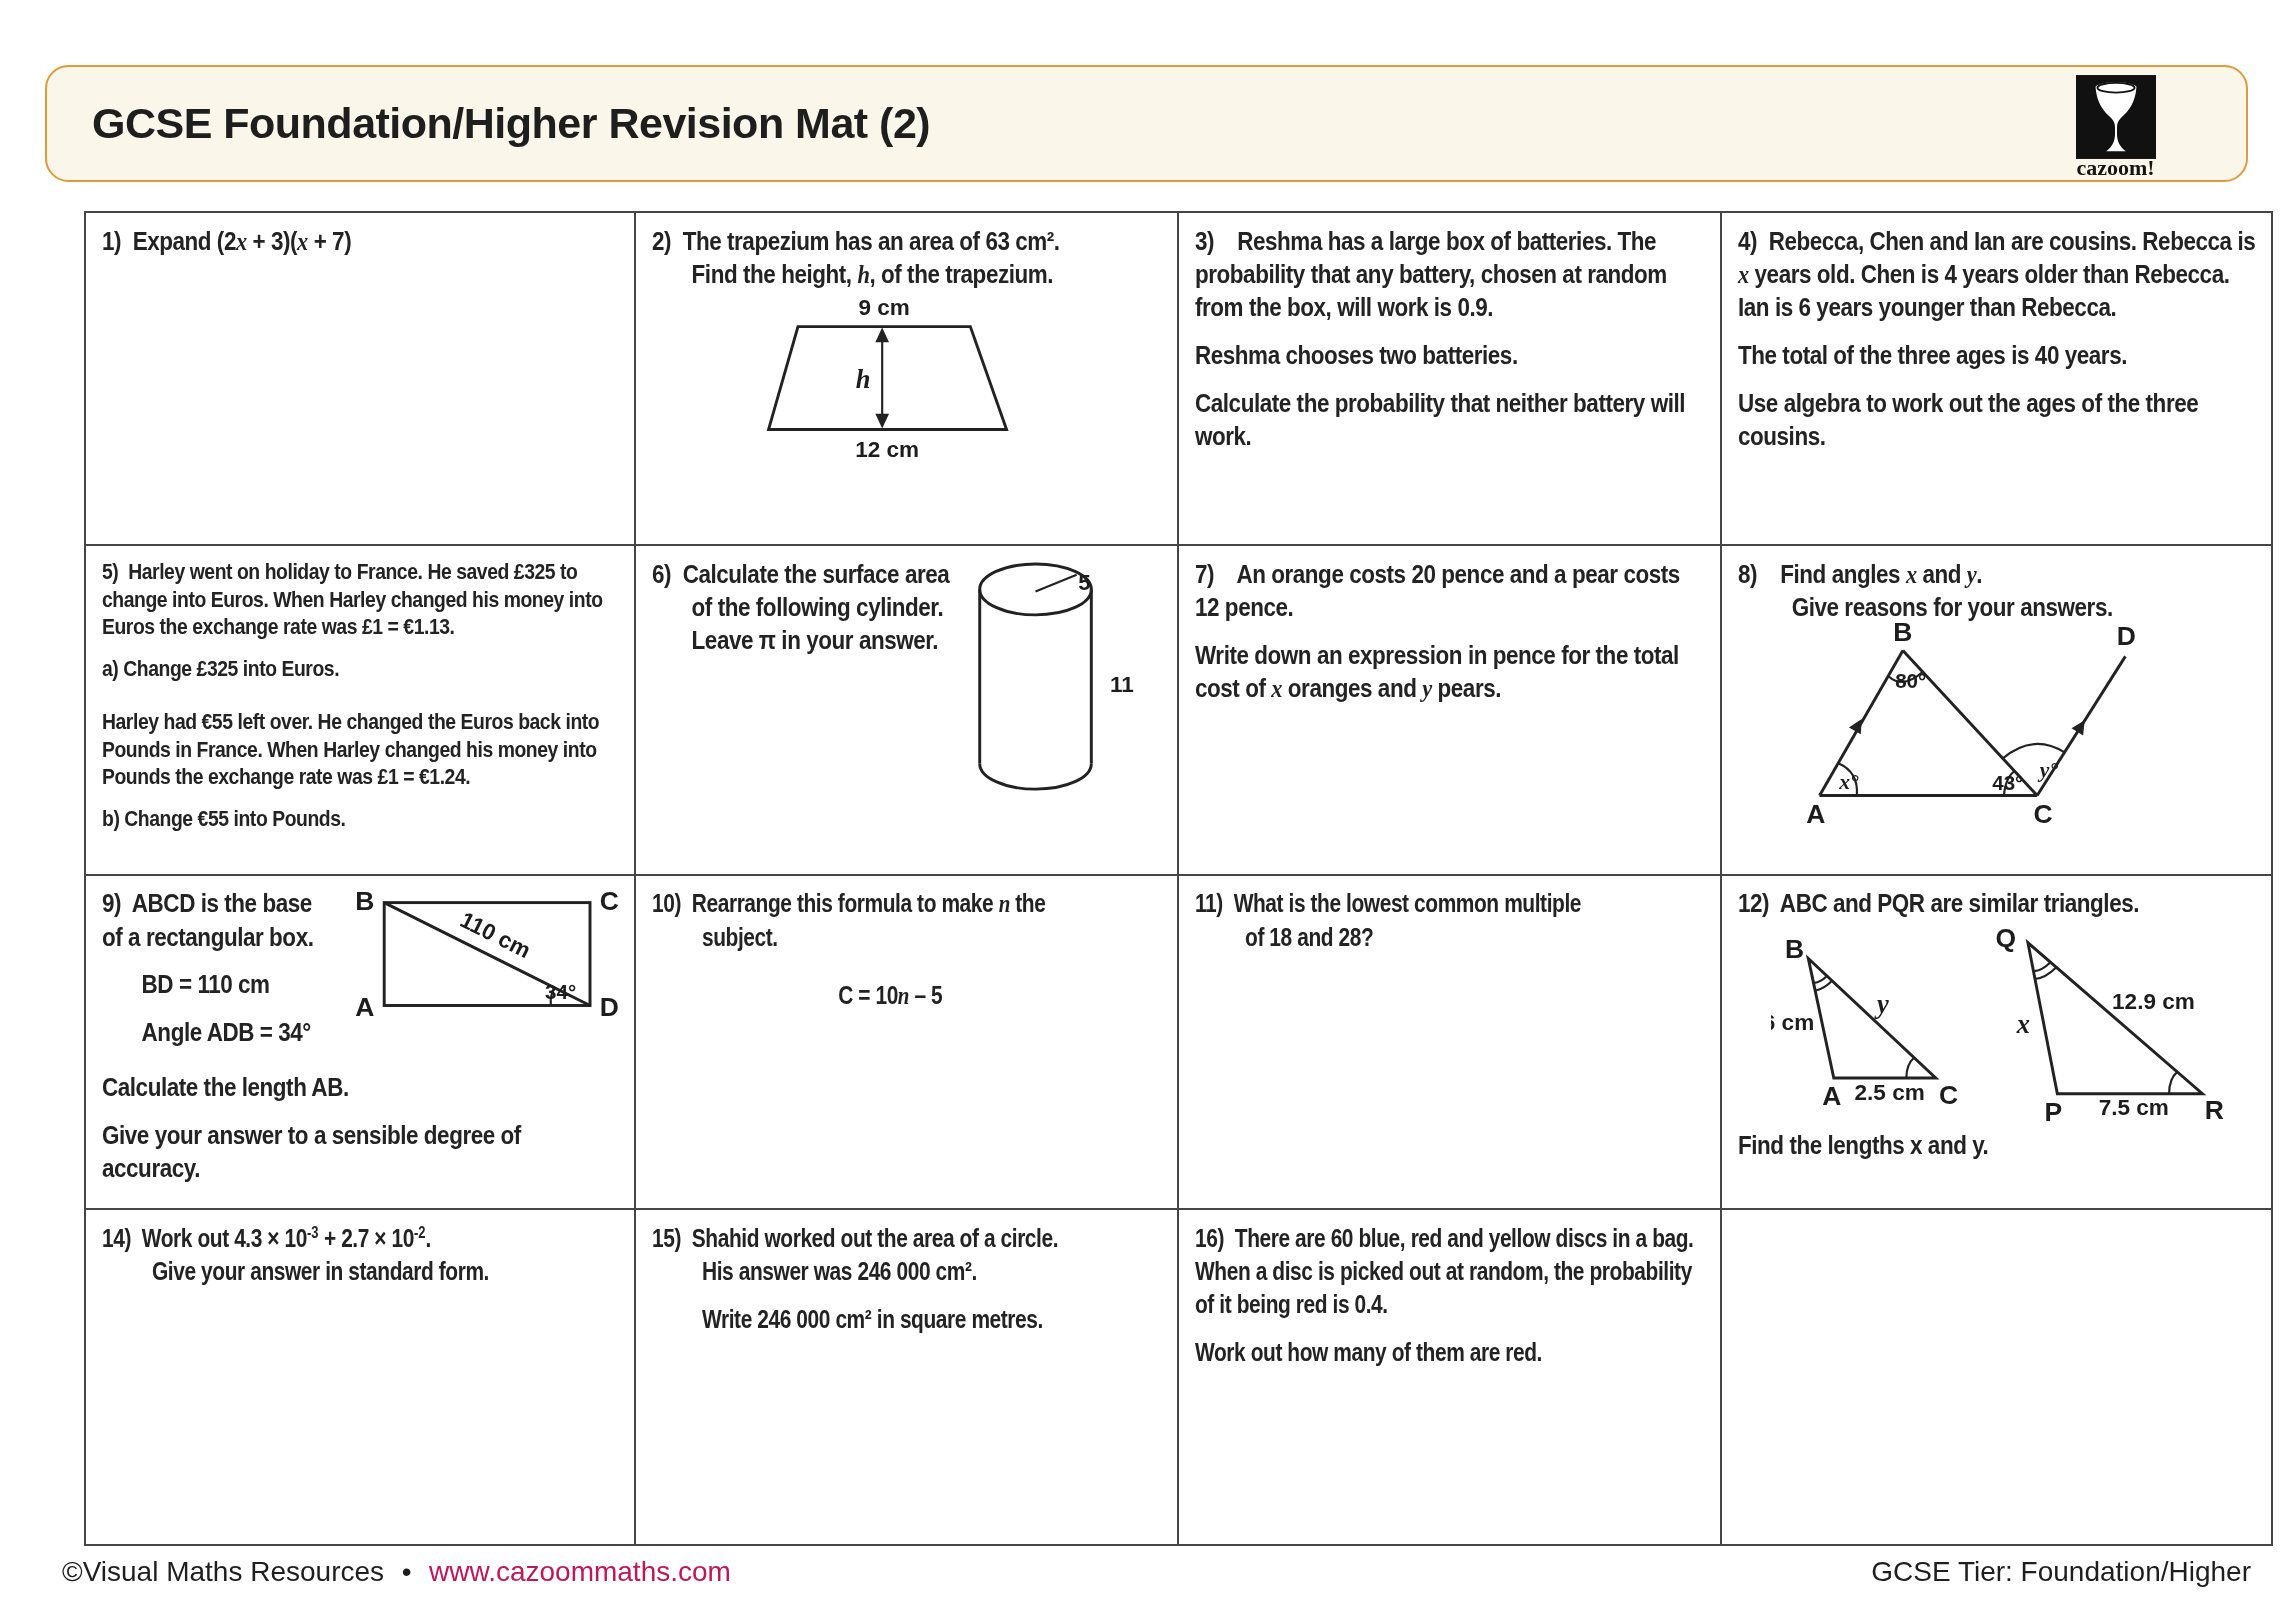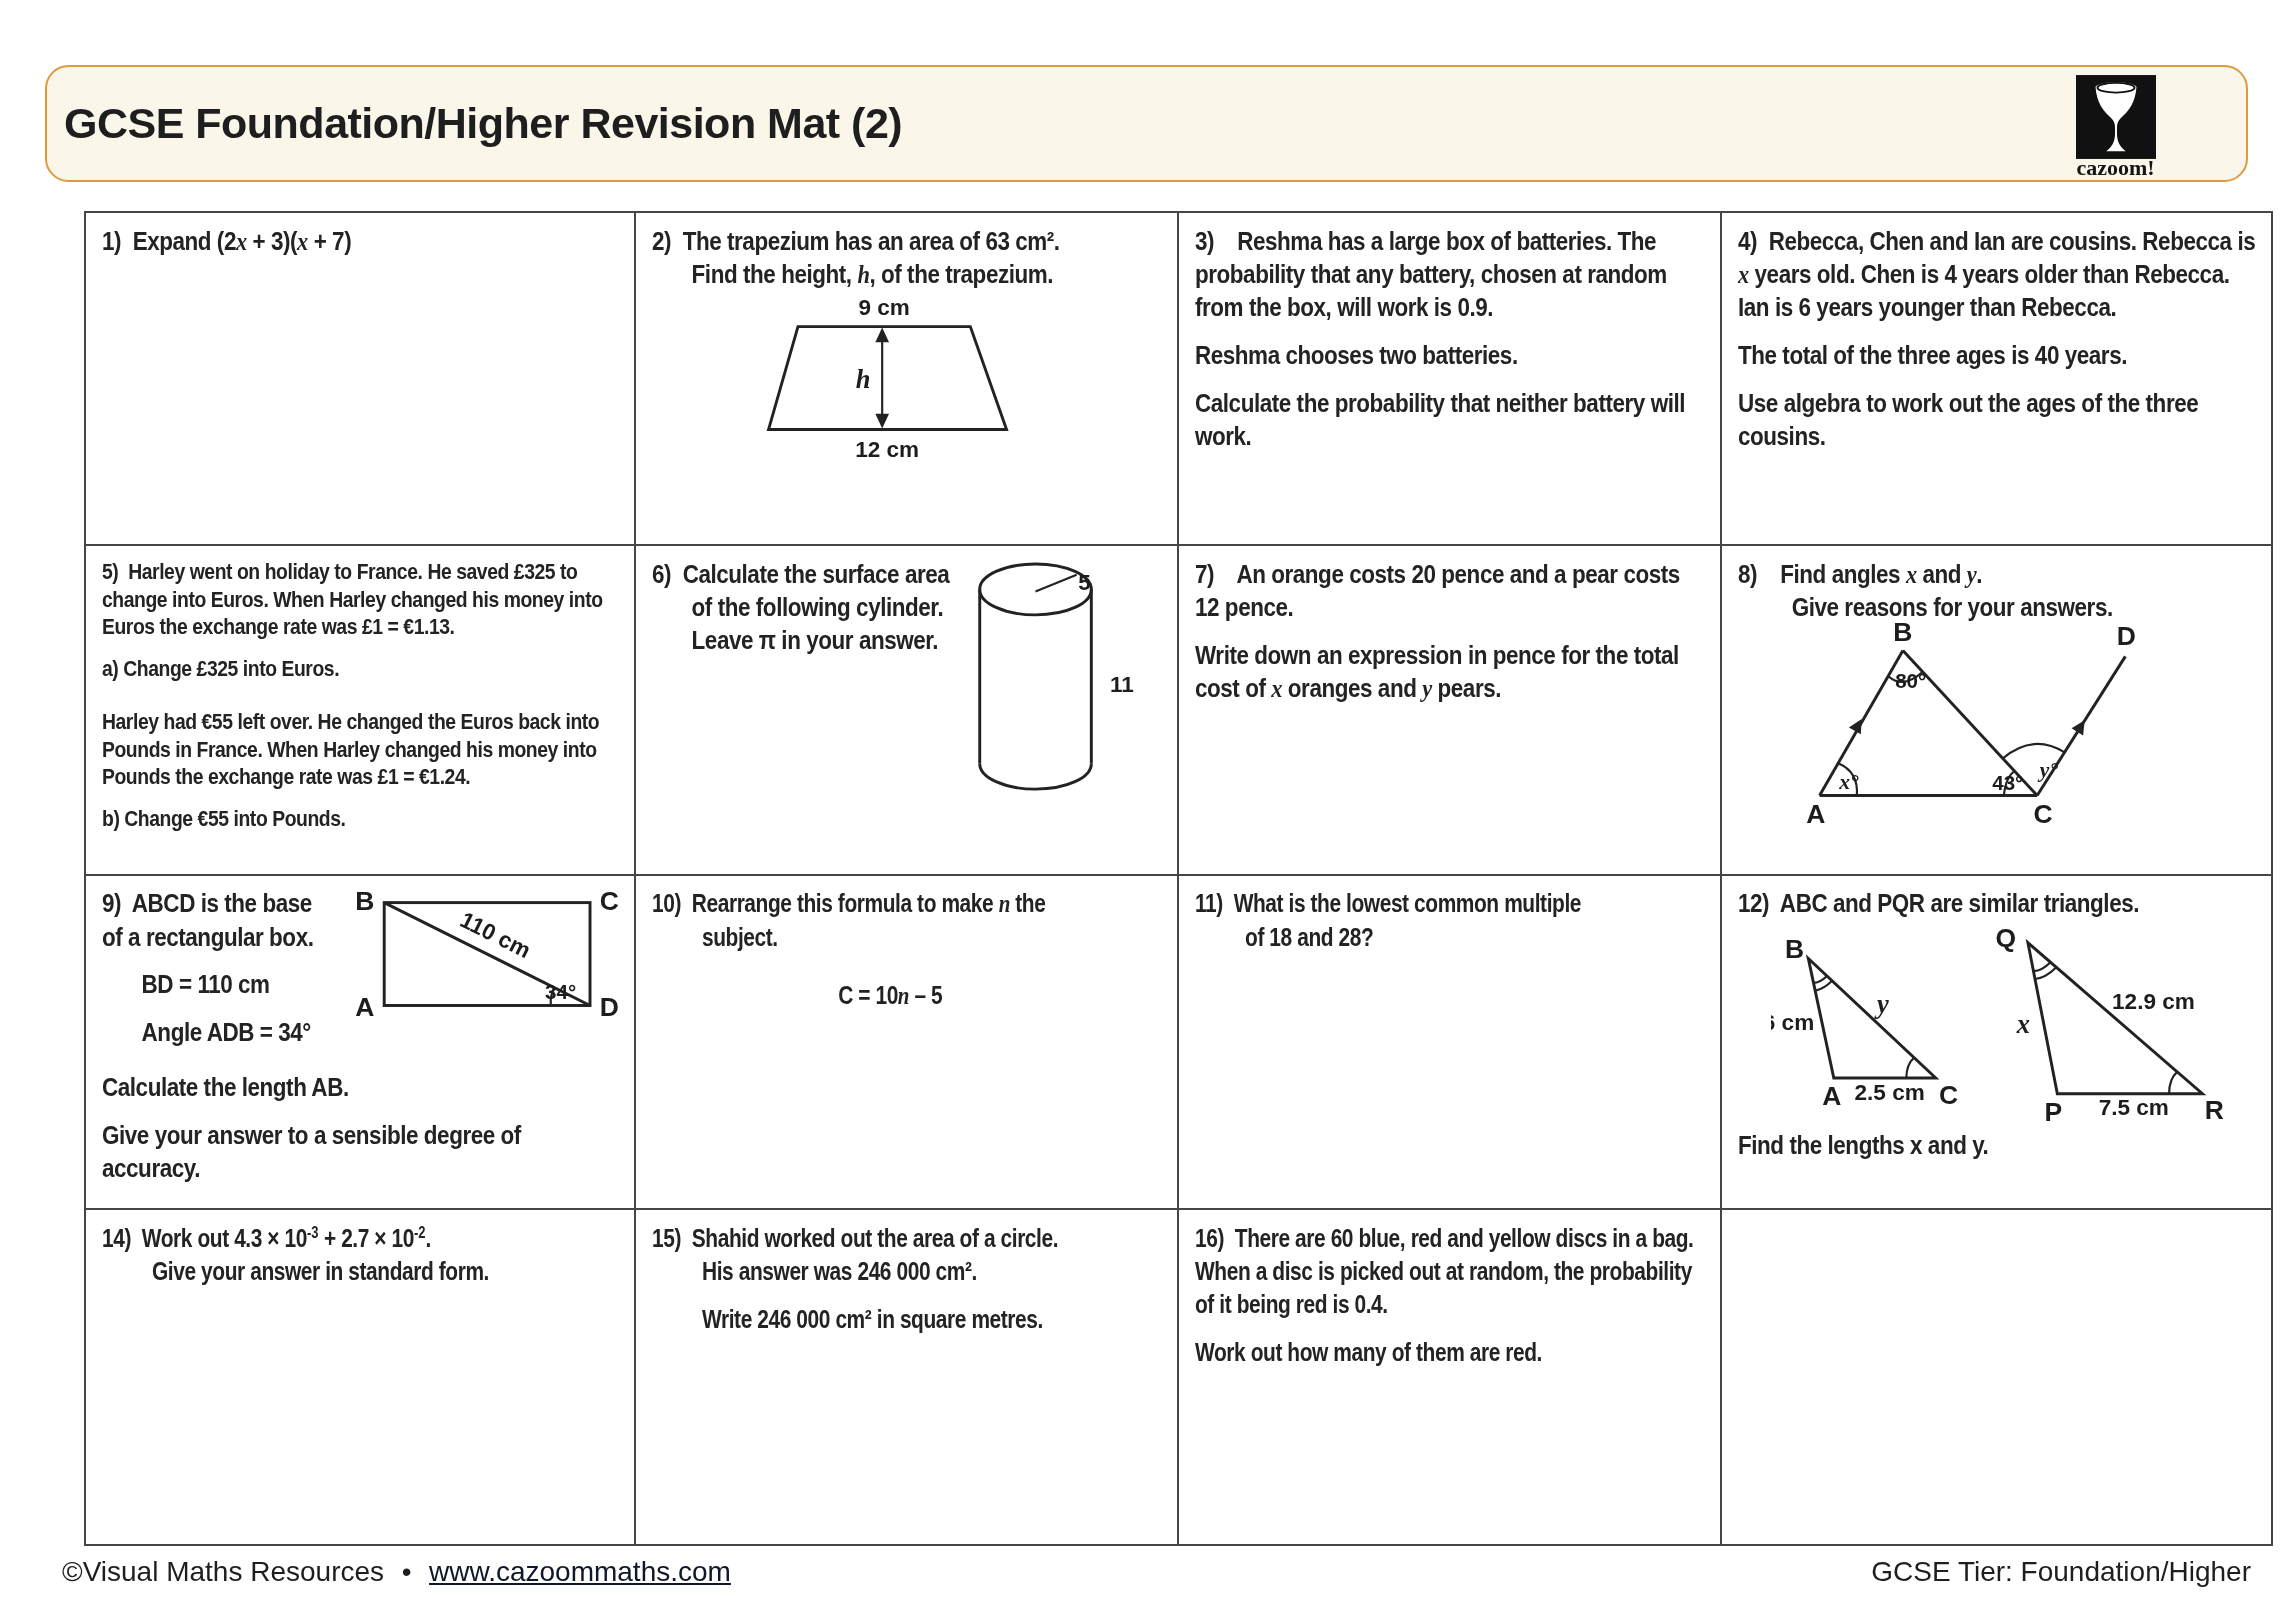--- a/index.html
+++ b/index.html
@@ -3,21 +3,21 @@
 <meta charset="utf-8">
 <style>
   html,body{margin:0;padding:0;background:#ffffff;}
   #page{position:relative;width:2293px;height:1621px;background:#ffffff;
         font-family:"Liberation Sans",sans-serif;color:#232323;overflow:hidden;}
 
   
   #banner{position:absolute;left:45px;top:65px;width:2203px;height:117px;
           background:#FAF6EA;border:2.9px solid #E09A3C;border-radius:23.5px;
           box-sizing:border-box;display:flex;align-items:center;}
-  #title{font-size:43px;font-weight:700;letter-spacing:-0.5px;color:#1E1E1E;padding-left:17px;}
+  #title{font-size:43px;font-weight:700;letter-spacing:-0.5px;color:#1E1E1E;padding-left:45px;}
   #logo{position:absolute;right:57px;top:7.8px;width:147px;text-align:center;}
   #logo-square{display:block;margin:0 auto;}
   #logo-text{font-family:"Liberation Serif",serif;font-weight:700;font-size:22px;
              color:#151515;margin-top:-3.9px;letter-spacing:0px;}
 
   
   #grid{position:absolute;left:62px;top:211px;width:2189px;height:1335px;
         display:grid;grid-template-columns:562fr 555fr 555fr 561fr;
         grid-template-rows:341fr 337fr 342fr 342fr;
         border:2.9px solid #464646;box-sizing:border-box;background:#fff;margin-left:22px;}
@@ -52,21 +52,21 @@
   .dlab{font-family:"Liberation Sans",sans-serif;font-weight:700;font-size:23px;fill:#1d1d1d;}
   .dver{font-family:"Liberation Sans",sans-serif;font-weight:700;font-size:27px;fill:#1d1d1d;}
   .dvar{font-family:"Liberation Serif",serif;font-style:italic;font-weight:700;font-size:27px;fill:#1d1d1d;}
   .dang{font-family:"Liberation Sans",sans-serif;font-weight:700;font-size:21px;fill:#1d1d1d;}
   .dangv{font-family:"Liberation Serif",serif;font-style:italic;font-weight:700;font-size:22px;fill:#1d1d1d;}
 
   
   #footer{position:absolute;left:62px;top:1556px;width:2189px;display:flex;
           justify-content:space-between;font-size:28px;color:#1e1e1e;}
   #footer-left{display:flex;align-items:center;gap:17.6px;}
-  #footer-link{color:#0f172a;text-decoration:underline;cursor:pointer;}
+  #footer-link{color:#be185d;cursor:pointer;}
 </style>
 </head>
 <body>
 
 <div id="page">
 
   <div id="banner">
     <div id="title">GCSE Foundation/Higher Revision Mat (2)</div>
     <div id="logo">
       <svg id="logo-square" width="80" height="84" viewBox="0 0 82 86">

